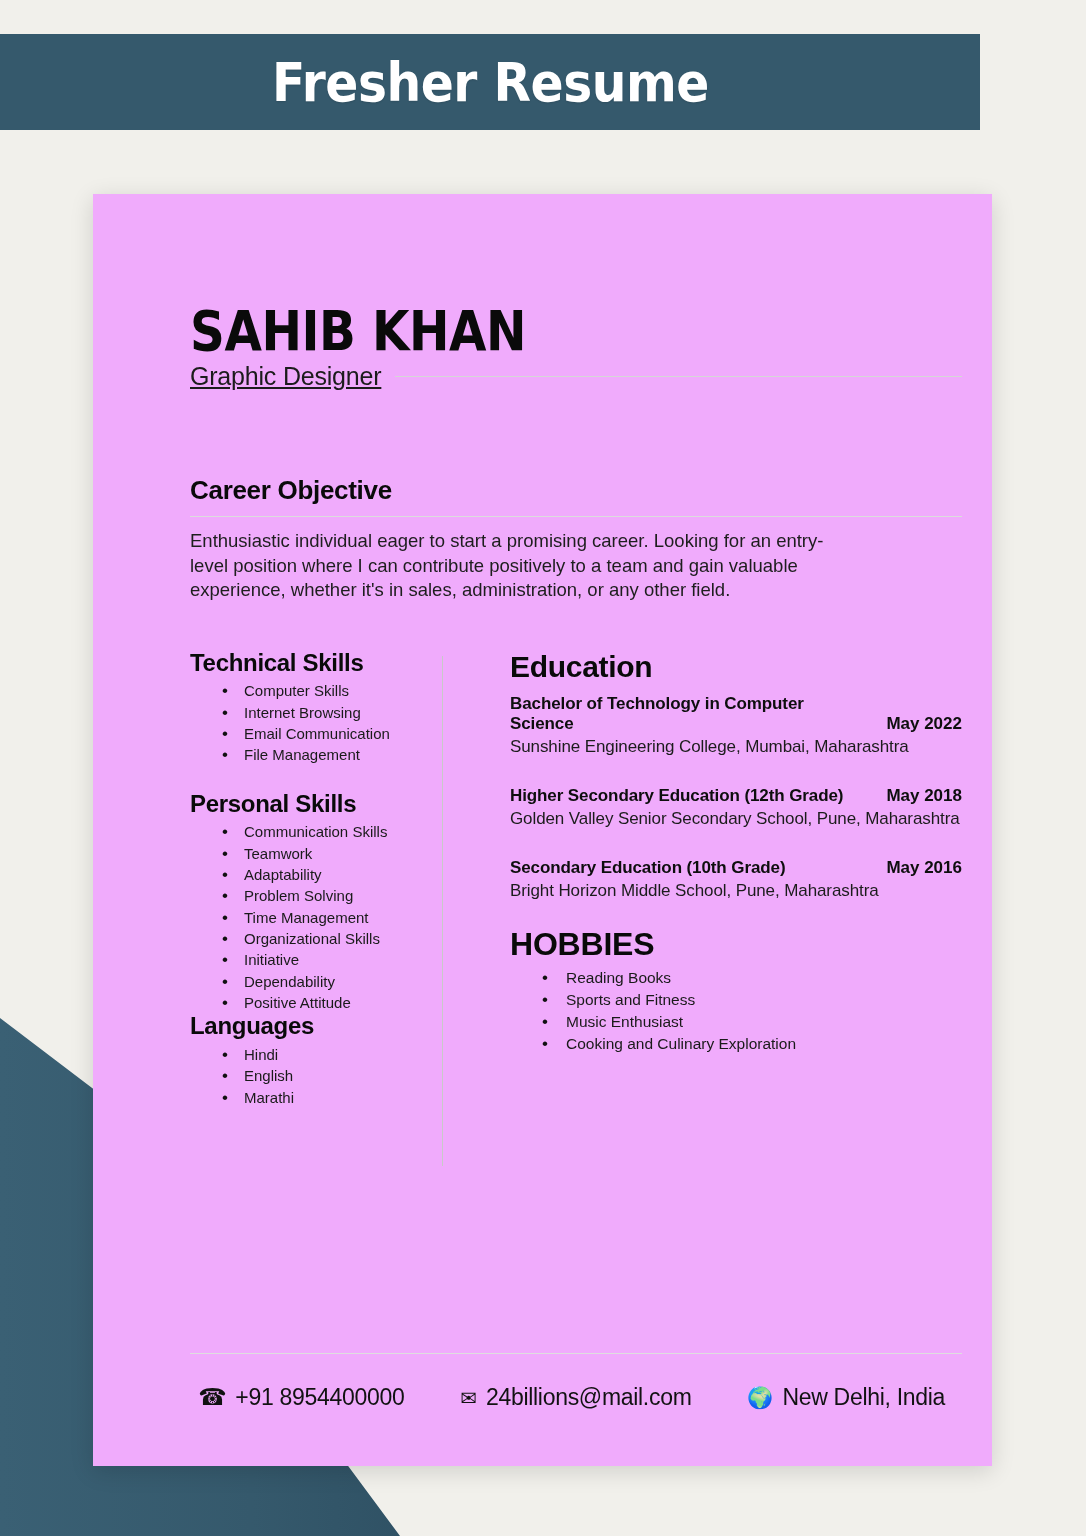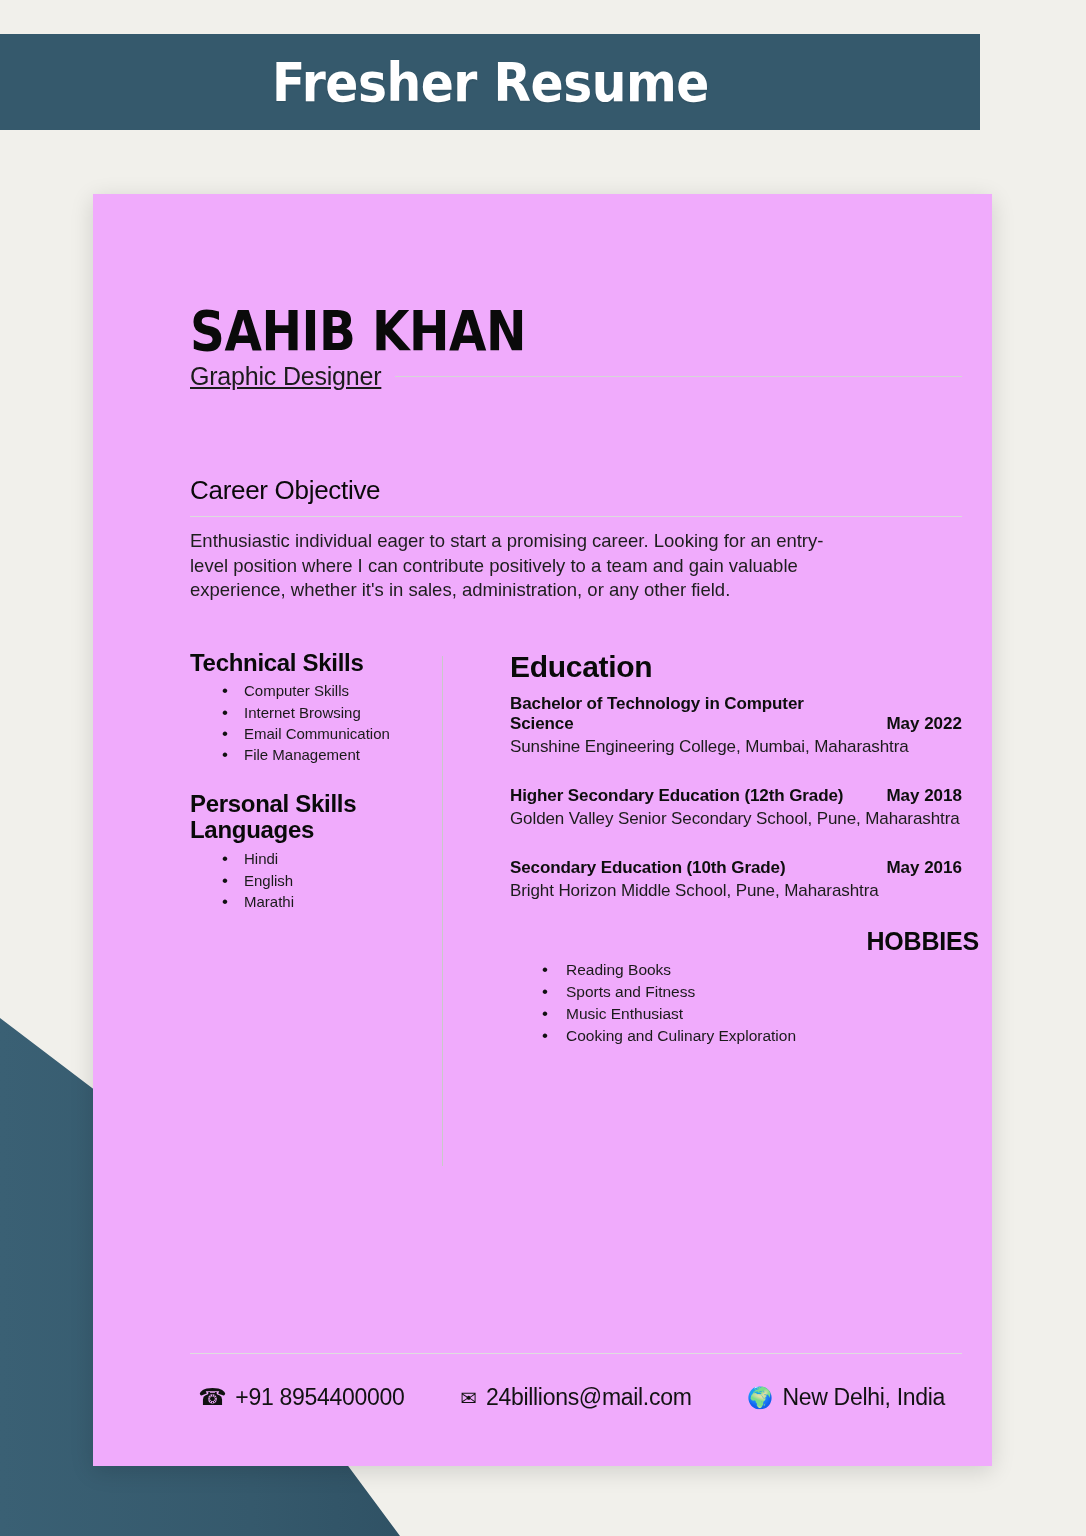--- a/index.html
+++ b/index.html
@@ -104,21 +104,21 @@
     flex: 1;
     height: 1px;
     background: #D6D6D6;
     margin-right: 17px;
   }
 
   
   #objective-section { margin-top: 84px; }
   .section-title-lg {
     font-size: 26px;
-    font-weight: normal;
+    font-weight: bold;
     color: #0A0A0A;
     letter-spacing: -0.3px;
   }
   #objective-rule {
     height: 1px;
     background: #DCDCDC;
     margin-top: 10px;
     margin-right: 17px;
   }
   #objective-text {
@@ -154,21 +154,21 @@
   }
 
   .block-title {
     font-size: 24px;
     font-weight: bold;
     color: #0A0A0A;
     letter-spacing: -0.3px;
     line-height: 1.12;
   }
   .block-title.edu { font-size: 30px; }
-  .block-title.hobbies { font-size: 25px; letter-spacing: -0.2px; text-align: right; }
+  .block-title.hobbies { font-size: 32px; letter-spacing: -0.2px; }
 
   ul.bullets {
     list-style: none;
     margin-top: 4px;
   }
   ul.bullets li {
     position: relative;
     font-size: 15px;
     color: #1A1A1A;
     line-height: 1.42;
@@ -290,20 +290,31 @@
           <ul class="bullets">
             <li>Computer Skills</li>
             <li>Internet Browsing</li>
             <li>Email Communication</li>
             <li>File Management</li>
           </ul>
         </div>
 
         <div class="gap-lg">
           <div class="block-title">Personal Skills</div>
+          <ul class="bullets">
+            <li>Communication Skills</li>
+            <li>Teamwork</li>
+            <li>Adaptability</li>
+            <li>Problem Solving</li>
+            <li>Time Management</li>
+            <li>Organizational Skills</li>
+            <li>Initiative</li>
+            <li>Dependability</li>
+            <li>Positive Attitude</li>
+          </ul>
         </div>
 
         <div>
           <div class="block-title">Languages</div>
           <ul class="bullets">
             <li>Hindi</li>
             <li>English</li>
             <li>Marathi</li>
           </ul>
         </div>

